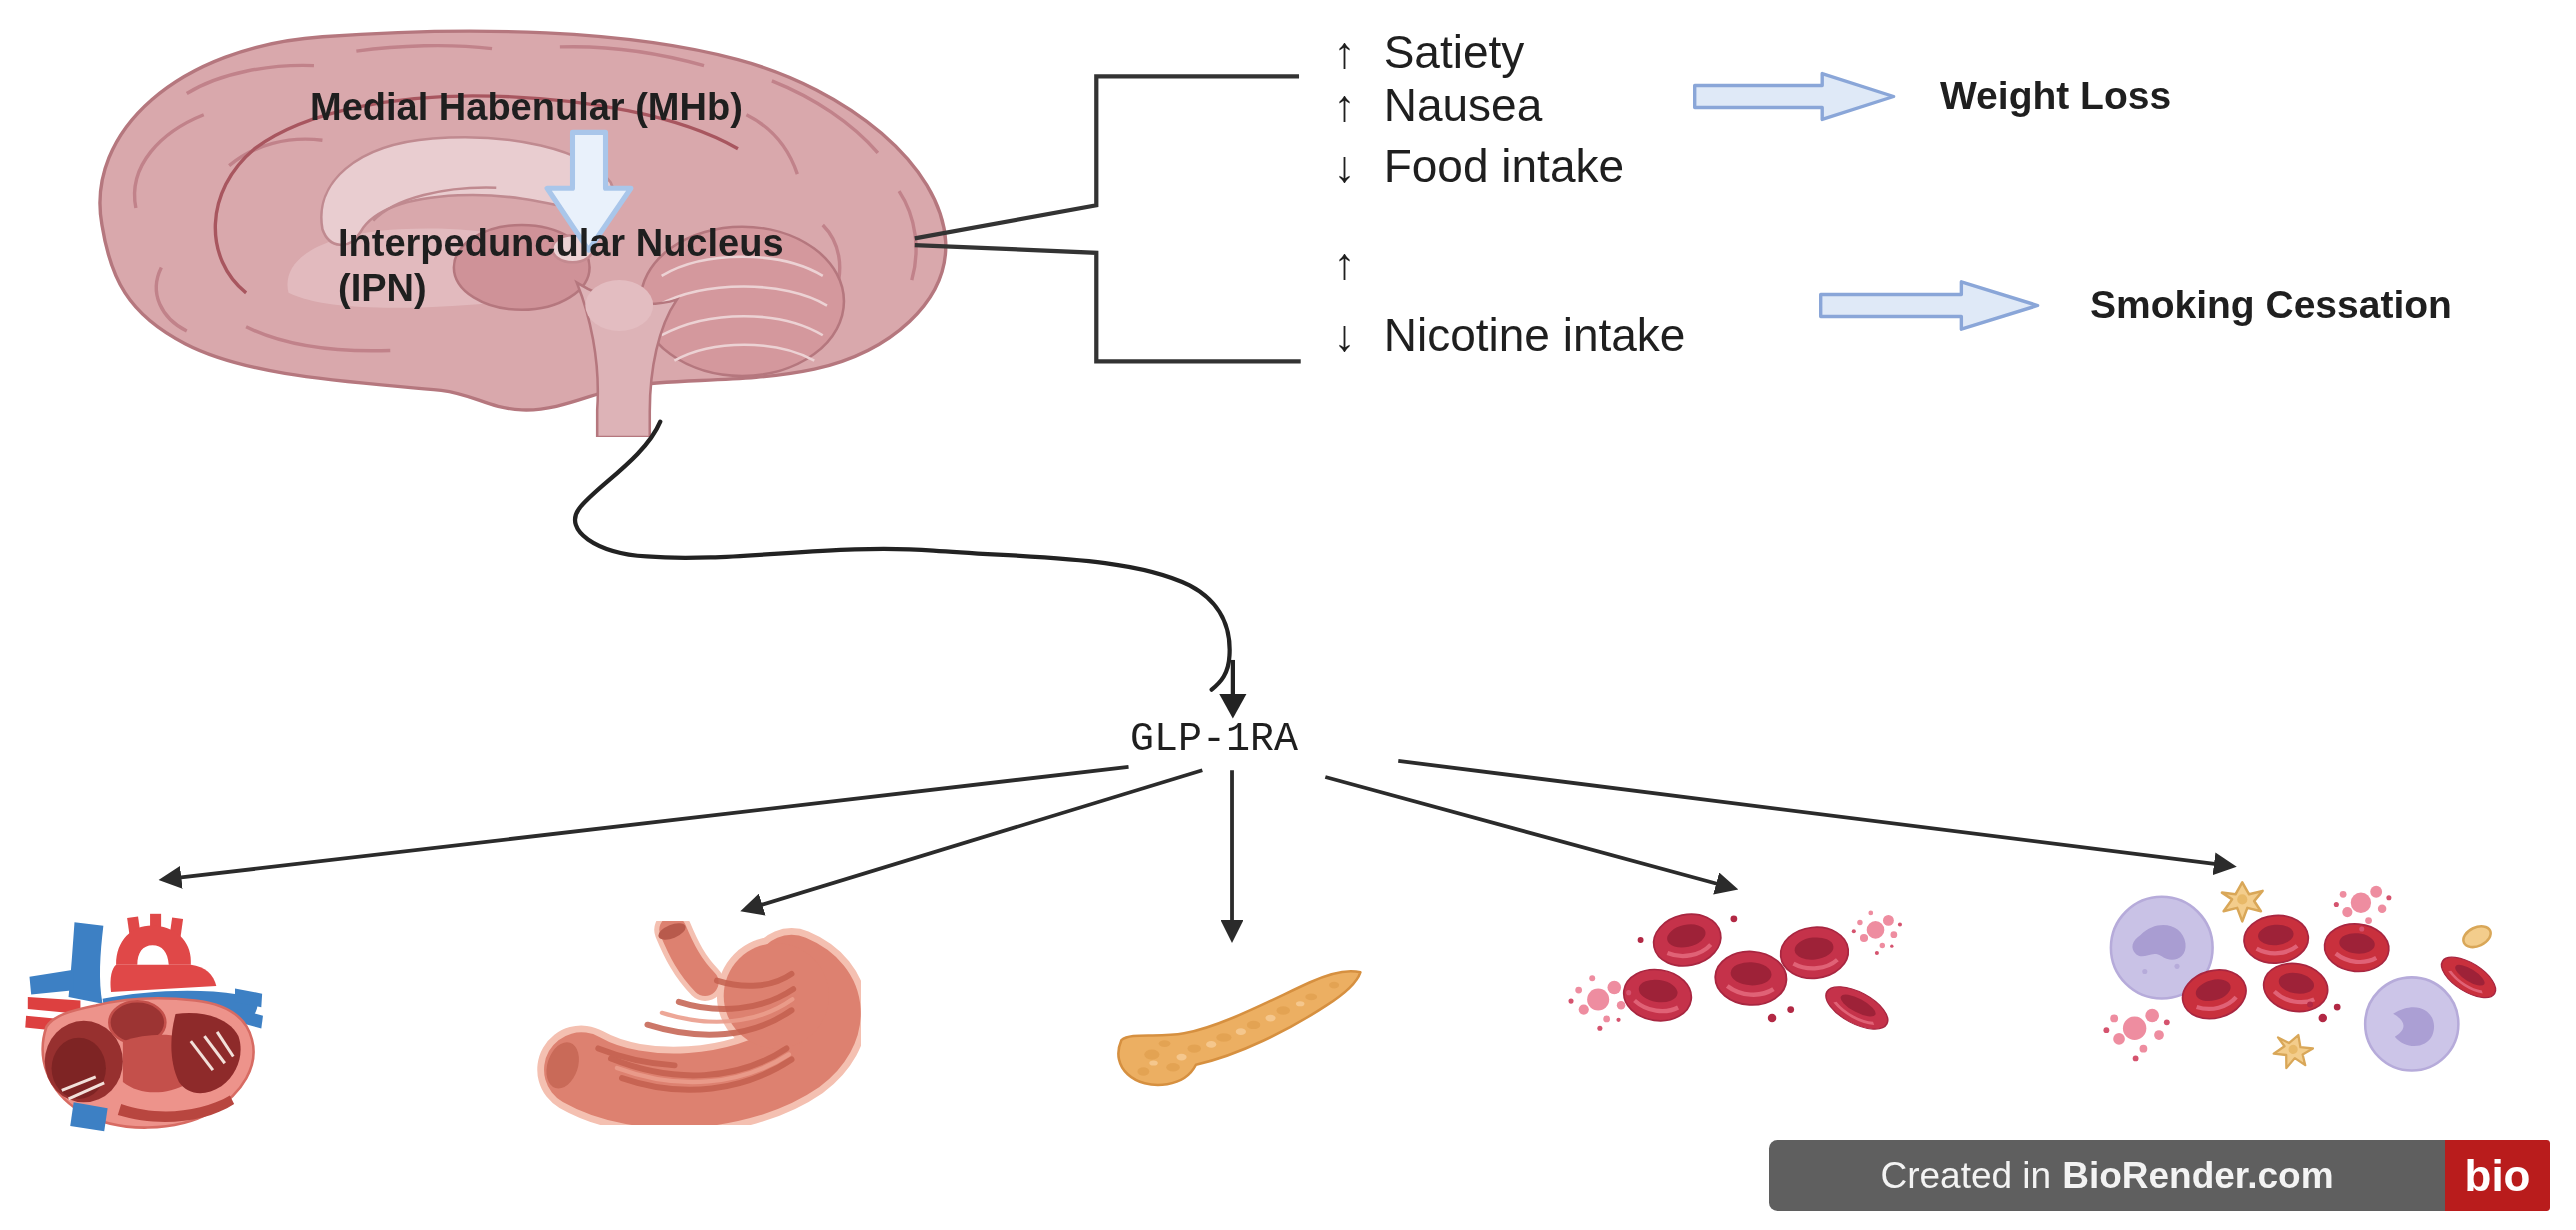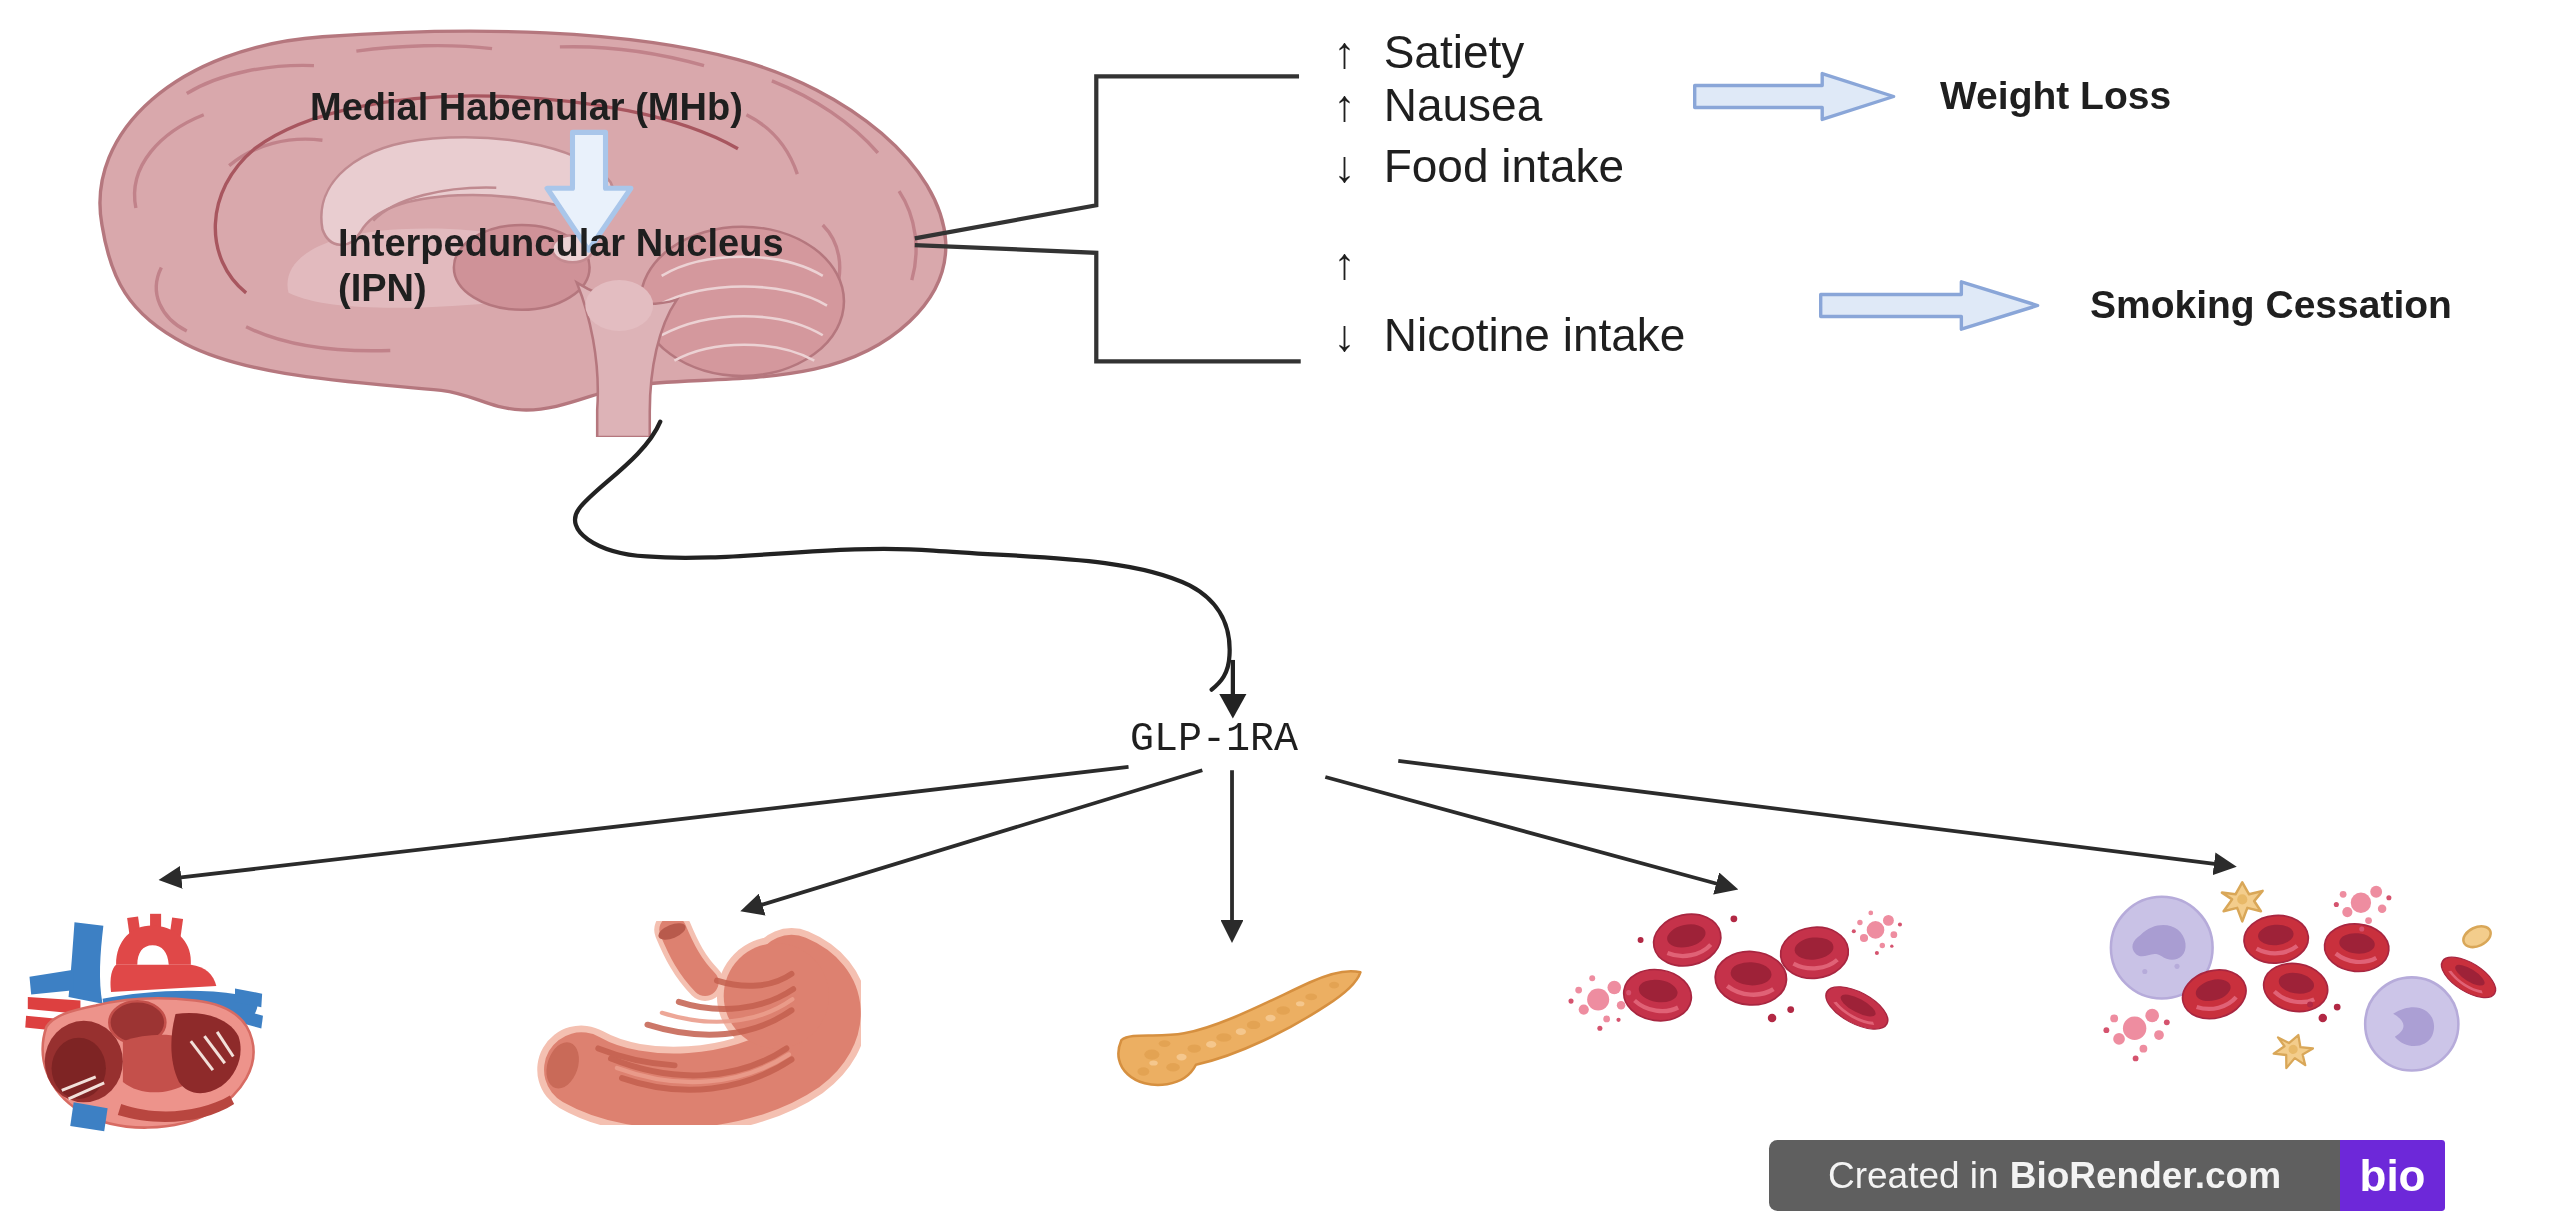--- a/index.html
+++ b/index.html
@@ -9,24 +9,24 @@
   }
   .lbl{position:absolute;white-space:nowrap;color:#1f1f1f;font-weight:bold;}
   .lbl-region{font-size:38px;line-height:45px;}
   .lbl-outcome{font-size:39px;}
   .lbl-drug{font-size:40px;font-weight:500;font-family:Liberation Mono, monospace;}
   .effect-row{position:absolute;display:flex;align-items:center;height:49px;}
   .effect-arrow{width:41px;text-align:center;font-size:44px;font-weight:700;line-height:49px;}
   .effect-label{margin-left:18.7px;font-size:46px;line-height:49px;}
   svg{position:absolute;display:block;}
   #badge{position:absolute;left:1769px;top:1140px;display:flex;align-items:stretch;height:71px;}
-  #badge-gray{width:571px;background:#5f5f5f;border-radius:8.5px 0 0 8.5px;display:flex;align-items:center;justify-content:center;color:#f3f3f3;font-size:37px;}
+  #badge-gray{width:676px;background:#5f5f5f;border-radius:8.5px 0 0 8.5px;display:flex;align-items:center;justify-content:center;color:#f3f3f3;font-size:37px;}
   #badge-gray .prefix{margin-right:11px;font-weight:400;}
   #badge-gray .brand{font-weight:700;}
-  #badge-blue{width:105px;background:#6d28d9;display:flex;align-items:center;justify-content:center;color:#ffffff;font-size:44px;font-weight:700;border-radius:0 3.4px 3.4px 0;}
+  #badge-blue{width:105px;background:#b91c1c;display:flex;align-items:center;justify-content:center;color:#ffffff;font-size:44px;font-weight:700;border-radius:0 3.4px 3.4px 0;}
 </style>
 </head>
 <body>
 
 <div id="canvas">
 
   <svg style="left:34px;top:12.7px" width="950" height="424" viewBox="0 0 1120 500">
     <path d="M80,250 C60,140 170,40 340,28 C520,15 700,20 830,55 C960,90 1070,180 1075,270 C1078,340 1010,400 920,420 C840,437 760,430 700,440 C660,447 620,470 575,468 C535,466 520,450 480,445 C380,435 255,430 178,390 C110,355 90,312 80,250 Z" fill="#d9a8ac" stroke="#b5777e" stroke-width="4"></path>
 
     <g fill="none" stroke="#c1828a" stroke-width="4">

